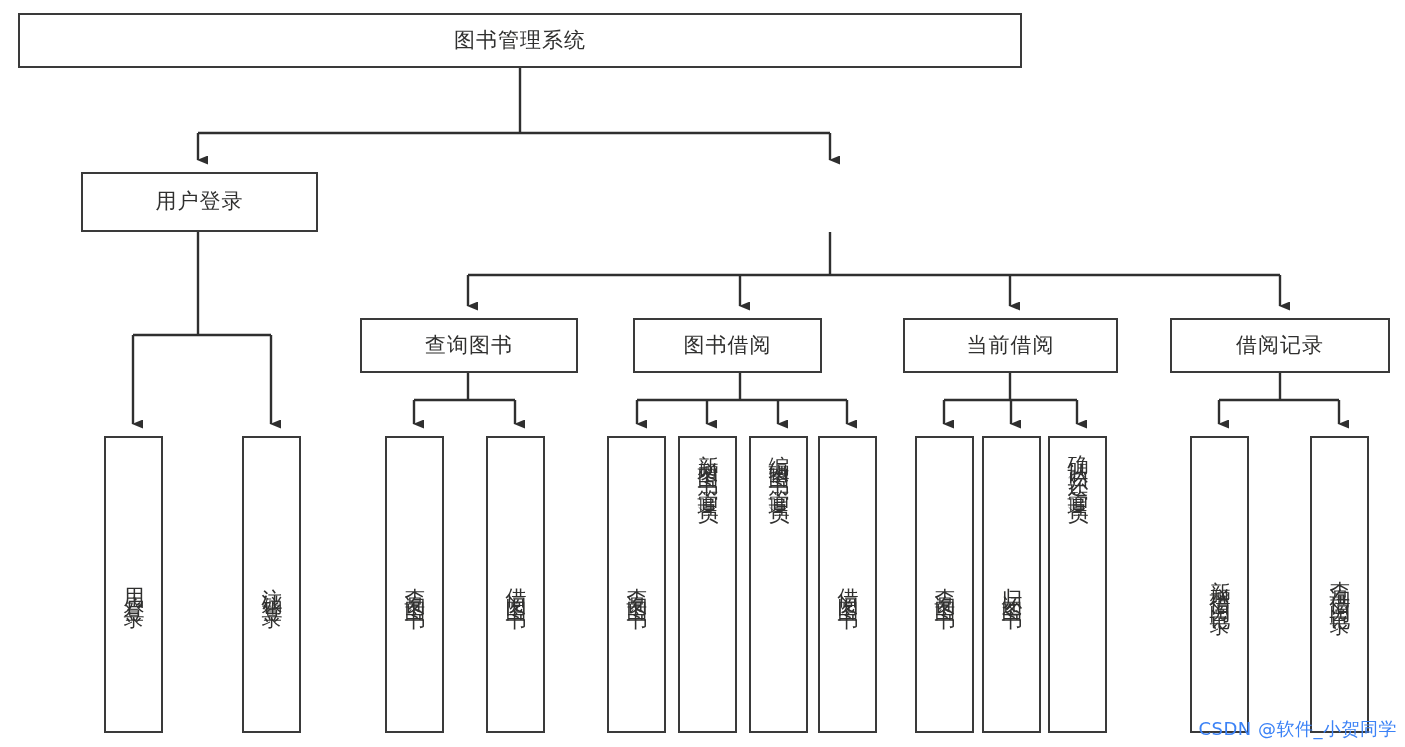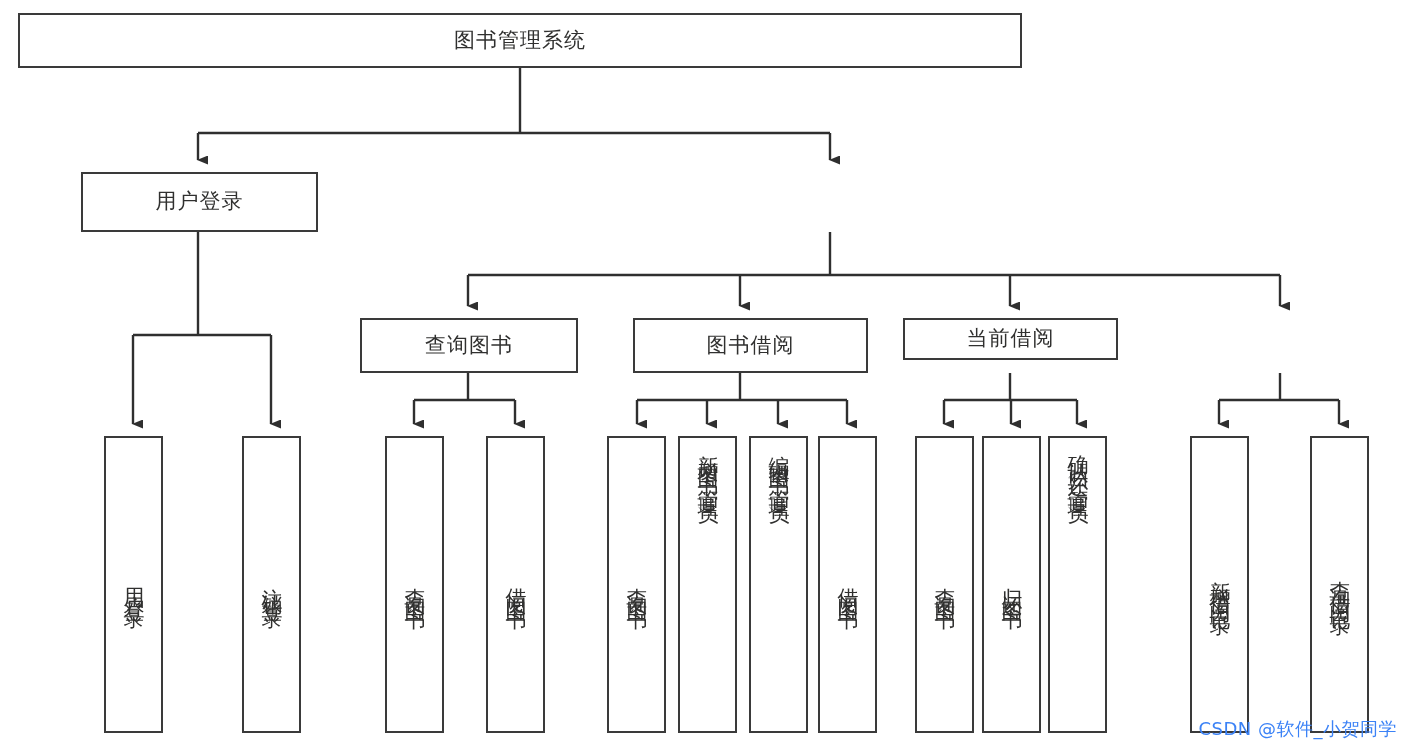--- a/index.html
+++ b/index.html
@@ -136,28 +136,31 @@
 
   <div class="node-box" style="left:81px; top:172px; width:237px; height:60px;">
     <span class="node-label">用户登录</span>
   </div>
 
 
   <div class="node-box" style="left:360px; top:318px; width:218px; height:55px;">
     <span class="node-label">查询图书</span>
   </div>
 
-  <div class="node-box" style="left:633px; top:318px; width:235px; height:55px;align-items:center;">
+  <div class="node-box" style="left:633px; top:318px; width:189px; height:55px;align-items:center;">
     <span class="node-label">图书借阅</span>
   </div>
 
-  <div class="node-box" style="left:903px; top:318px; width:215px; height:42px;">
+  <div class="node-box" style="left:903px; top:318px; width:215px; height:55px;">
     <span class="node-label">当前借阅</span>
   </div>
 
+  <div class="node-box" style="left:1170px; top:318px; width:220px; height:55px;">
+    <span class="node-label">借阅记录</span>
+  </div>
 
   <div class="node-box vertical va-center" style="left:104px; top:436px; width:59px; height:297px;">
     <span class="node-label">用户登录</span>
   </div>
 
   <div class="node-box vertical va-center" style="left:242px; top:436px; width:59px; height:297px;">
     <span class="node-label">注销登录</span>
   </div>
 
   <div class="node-box vertical va-center" style="left:385px; top:436px; width:59px; height:297px;">

